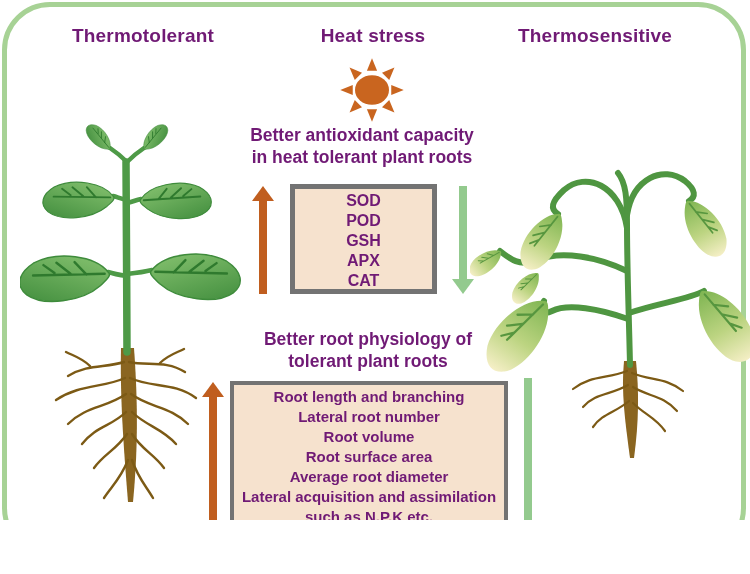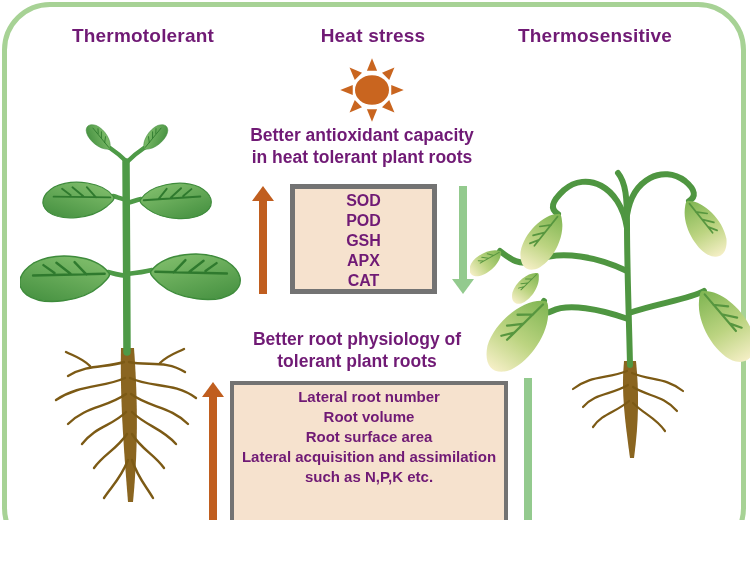--- a/index.html
+++ b/index.html
@@ -15,21 +15,21 @@
   .top-label{position:absolute;top:25px;font-size:19px;font-weight:bold;text-align:center;letter-spacing:0.2px;}
   .lbl-left{left:40px;width:206px;}
   .lbl-center{left:273px;width:200px;}
   .lbl-right{left:495px;width:200px;}
   .sun{position:absolute;left:338px;top:56px;width:68px;height:68px;}
   .plant{position:absolute;}
   .plant-left{left:20px;top:100px;width:224px;height:430px;}
   .plant-right{left:470px;top:133px;width:280px;height:340px;}
   .heading{position:absolute;text-align:center;font-weight:bold;font-size:17.5px;line-height:22px;}
   .h-antiox{left:212px;top:124px;width:300px;}
-  .h-root{left:207px;top:328px;width:300px;}
+  .h-root{left:218px;top:328px;width:300px;}
   .box{
     position:absolute;background:#F6E2CE;border:5px solid #737373;box-sizing:border-box;
     text-align:center;font-weight:bold;
   }
   .box-antiox{left:290px;top:184px;width:147px;height:110px;font-size:16px;line-height:20px;padding-top:2px;}
   .box-root{left:230px;top:381px;width:278px;height:168px;border-width:4px;font-size:15px;line-height:20px;padding:2px 5px;}
   .arrow{position:absolute;}
   .arrow .shaft{position:absolute;left:50%;transform:translateX(-50%);width:8px;background:currentColor;}
   .arrow.up .shaft{top:13px;bottom:0;}
   .arrow.down .shaft{top:0;bottom:13px;}
@@ -169,23 +169,25 @@
     <div>Better root physiology of</div>
     <div>tolerant plant roots</div>
   </div>
 
   <div class="arrow up orange a-up2">
     <div class="head"></div>
     <div class="shaft"></div>
   </div>
 
   <div class="box box-root">
+    <div>Root length and branching</div>
     <div>Lateral root number</div>
     <div>Root volume</div>
     <div>Root surface area</div>
+    <div>Average root diameter</div>
     <div>Lateral acquisition and assimilation such as N,P,K etc.</div>
   </div>
 
   <div class="arrow down green a-dn2">
     <div class="shaft"></div>
     <div class="head"></div>
   </div>
 
   <div class="bottom-bar"></div>
 

